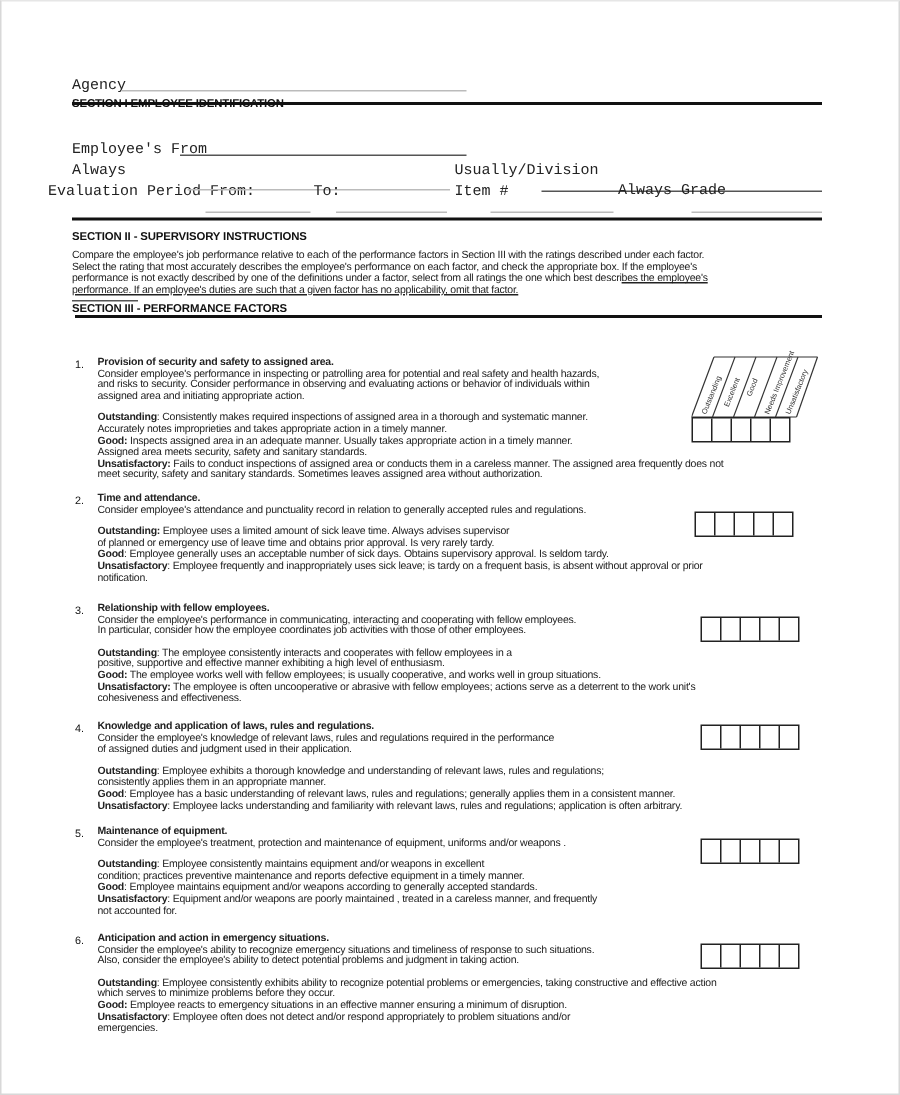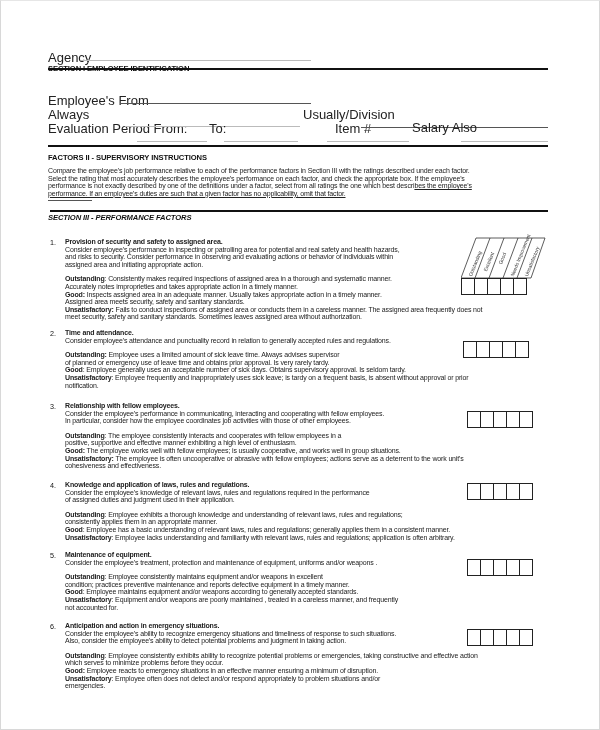--- a/index.html
+++ b/index.html
@@ -1,21 +1,21 @@
 <!DOCTYPE html>
 <html><head>
 <meta charset="utf-8">
 <style>
   html, body { margin: 0; padding: 0; background: #ffffff; }
   body { width: 600px; height: 730px; position: relative; overflow: hidden;
          font-family: "Liberation Sans", sans-serif; color: #111; }
   .page { position: absolute; left: 0; top: 0; width: 598px; height: 728px;
           border-left: 1px solid #d8d8d8; border-right: 2px solid #d8d8d8; border-bottom: 2px solid #d8d8d8; border-top: 1px solid #e6e6e6; background: #fff; }
   .abs { position: absolute; }
-  .lbl { font-size: 13px; line-height: 8px; white-space: nowrap; color: #222; }
+  .lbl { font-size: 10px; line-height: 8px; white-space: nowrap; color: #222; font-family: Liberation Mono, monospace; }
   .line-thin { position: absolute; height: 0; border-top: 1px solid #bbb; }
   .line-dark { position: absolute; height: 0; border-top: 1px solid #555; }
   .rule { position: absolute; left: 47px; width: 500px; height: 0; border-top: 2px solid #111; }
   .sec { position: absolute; left: 47px; font-size: 7.6px; font-weight: bold; letter-spacing: -0.1px; white-space: nowrap; }
   .para { position: absolute; font-size: 7px; line-height: 7.6px; color: #222; letter-spacing: -0.15px; }
   .para p { margin: 0; }
   .num { position: absolute; left: 49px; font-size: 7.2px; }
   .item-title { font-weight: bold; }
   .gap { height: 7px; }
   .u { text-decoration: underline; }
@@ -34,44 +34,44 @@
   <div class="line-thin" style="left:80px;top:59px;width:230px;"></div>
   <div class="rule" style="top:67px;"></div>
 
   <div class="sec" style="top:63px;">SECTION I EMPLOYEE IDENTIFICATION</div>
   <span class="abs lbl" style="left:47px;top:96px;">Employee's From</span>
   <div class="line-dark" style="left:119px;top:102px;width:191px;"></div>
 
   <span class="abs lbl" style="left:47px;top:110px;">Always</span>
   <span class="abs lbl" style="left:302px;top:110px;">Usually/Division</span>
 
-  <span class="abs lbl" style="left:47px;top:124px;">Evaluation Period From:</span>
+  <span class="abs lbl" style="left:31px;top:124px;">Evaluation Period From:</span>
   <div class="line-thin" style="left:124px;top:125px;width:175px;"></div>
   <span class="abs lbl" style="left:208px;top:124px;">To:</span>
-  <span class="abs lbl" style="left:302px;top:124px;margin-left:32px;">Item #</span>
+  <span class="abs lbl" style="left:302px;top:124px;">Item #</span>
   <div class="line-dark" style="left:360px;top:126px;width:187px;"></div>
-  <span class="abs lbl" style="left:411px;top:123px;background:transparent;">Salary Also</span>
+  <span class="abs lbl" style="left:411px;top:123px;background:transparent;">Always Grade</span>
 
   <div class="line-thin" style="left:136px;top:140px;width:70px;"></div>
   <div class="line-thin" style="left:223px;top:140px;width:74px;"></div>
   <div class="line-thin" style="left:326px;top:140px;width:82px;"></div>
   <div class="line-thin" style="left:460px;top:140px;width:87px;"></div>
   <div class="rule" style="top:144px;"></div>
 
-  <div class="sec" style="top:152px;">FACTORS II - SUPERVISORY INSTRUCTIONS</div>
+  <div class="sec" style="top:152px;">SECTION II - SUPERVISORY INSTRUCTIONS</div>
   <div class="para" style="left:47px;top:166px;width:510px;">
     <p>Compare the employee's job performance relative to each of the performance factors in Section III with the ratings described under each factor.</p>
     <p>Select the rating that most accurately describes the employee's performance on each factor,  and check the appropriate box. If the employee's</p>
     <p><span>performance is not exactly described by one of the definitions under a factor, select from all ratings the one which best descri</span><span class="u">bes the employee's</span></p>
     <p class="u">performance.  If an employee's duties are such that a given factor has no applicability, omit that factor.</p>
   </div>
   <div class="line-dark" style="left:47px;top:199px;width:44px;"></div>
   <div class="rule" style="top:209px;left:49px;width:498px;"></div>
 
-  <div class="sec" style="top:212px;font-style:italic;">SECTION III - PERFORMANCE FACTORS</div>
+  <div class="sec" style="top:200px;">SECTION III - PERFORMANCE FACTORS</div>
 
   <div class="hdr-wrap">
     <svg width="110" height="70" style="position:absolute;left:0;top:0;">
       <g stroke="#333" stroke-width="0.8" fill="none">
         <line x1="0" y1="45" x2="70" y2="45"></line>
         <line x1="15" y1="5" x2="84" y2="5"></line>
         <line x1="0" y1="45" x2="15" y2="5"></line>
         <line x1="14" y1="45" x2="29" y2="5"></line>
         <line x1="28" y1="45" x2="43" y2="5"></line>
         <line x1="42" y1="45" x2="57" y2="5"></line>

